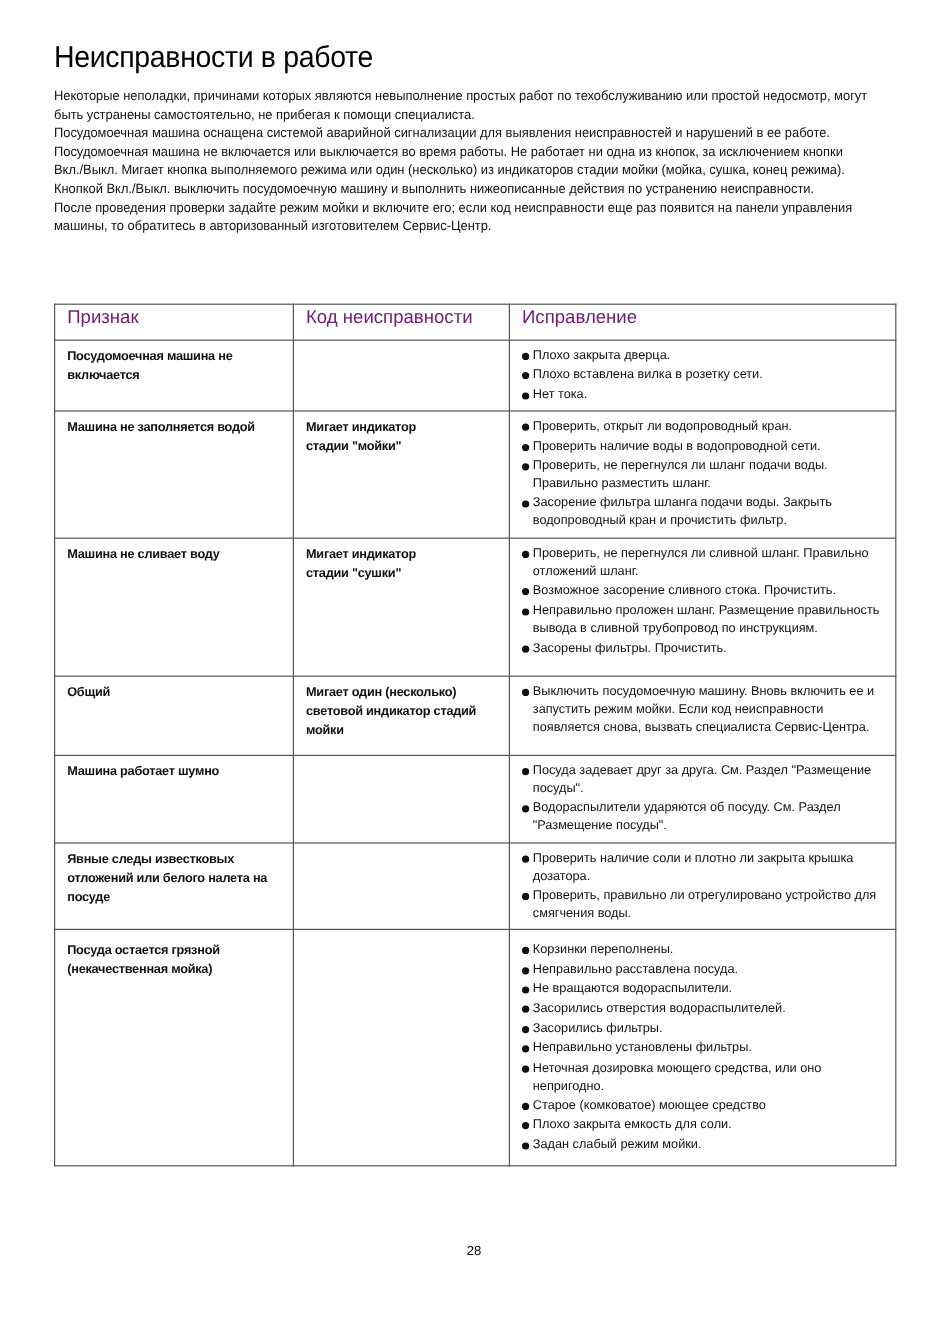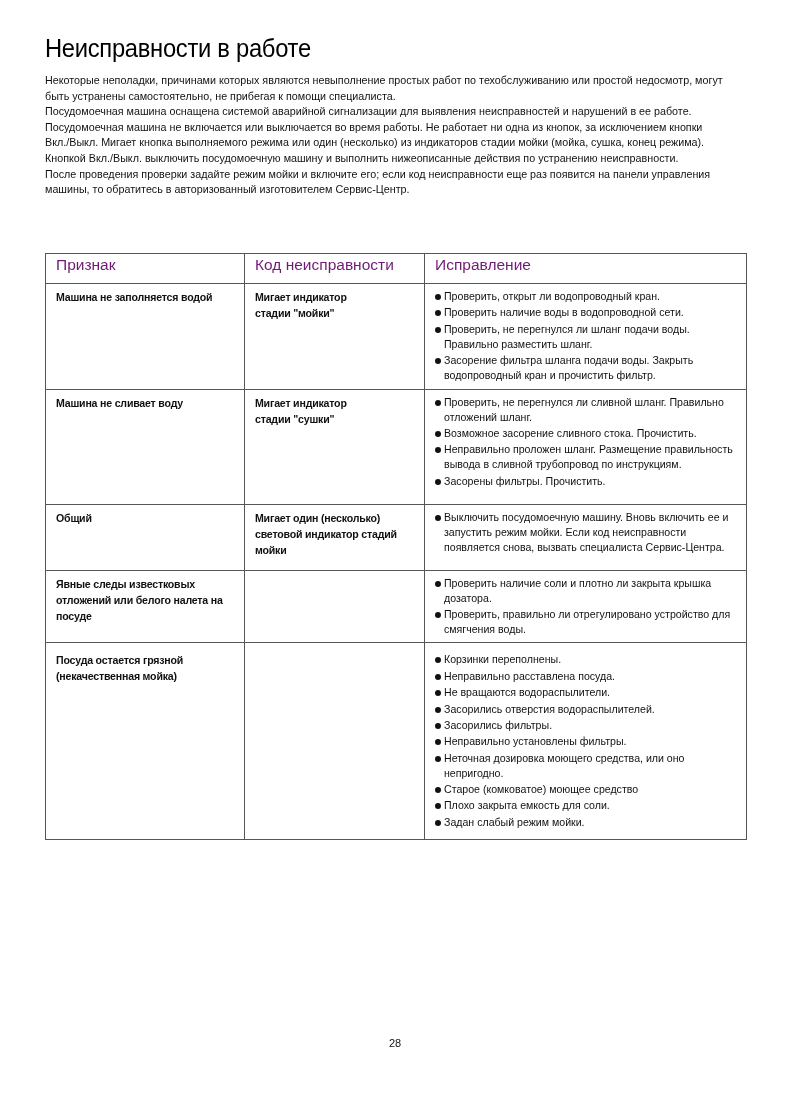--- a/index.html
+++ b/index.html
@@ -44,20 +44,35 @@
       <col style="width:322px">
   </colgroup>
   <thead>
     <tr>
       <th>Признак</th>
       <th>Код неисправности</th>
       <th>Исправление</th>
     </tr>
   </thead>
   <tbody>
+    <tr style="height:56px">
+      <td class="sym">
+          <span>Посудомоечная машина не включается</span>
+        </td>
+      <td class="code">
+          <span></span>
+        </td>
+      <td>
+          <ul class="fix">
+        <li>Плохо закрыта дверца.</li>
+        <li>Плохо вставлена вилка в розетку сети.</li>
+        <li>Нет тока.</li>
+      </ul>
+        </td>
+    </tr>
     <tr style="height:100px">
       <td class="sym">
           <span>Машина не заполняется водой</span>
         </td>
       <td class="code">
           <span style="width:110px">Мигает индикатор стадии "мойки"</span>
         </td>
       <td>
           <ul class="fix">
         <li>Проверить, открыт ли водопроводный кран.</li>
@@ -89,20 +104,34 @@
         </td>
       <td class="code">
           <span style="width:150px">Мигает один (несколько) световой индикатор стадий мойки</span>
         </td>
       <td>
           <ul class="fix">
         <li>Выключить посудомоечную машину. Вновь включить ее и запустить режим мойки. Если код неисправности появляется снова, вызвать специалиста Сервис-Центра.</li>
       </ul>
         </td>
     </tr>
+    <tr style="height:67px">
+      <td class="sym">
+          <span>Машина работает шумно</span>
+        </td>
+      <td class="code">
+          <span></span>
+        </td>
+      <td>
+          <ul class="fix">
+        <li>Посуда задевает друг за друга. См. Раздел "Размещение посуды".</li>
+        <li>Водораспылители ударяются об посуду. См. Раздел "Размещение посуды".</li>
+      </ul>
+        </td>
+    </tr>
     <tr style="height:65px">
       <td class="sym">
           <span style="width:175px">Явные следы известковых отложений или белого налета на посуде</span>
         </td>
       <td class="code">
           <span></span>
         </td>
       <td>
           <ul class="fix">
         <li>Проверить наличие соли и плотно ли закрыта крышка дозатора.</li>

